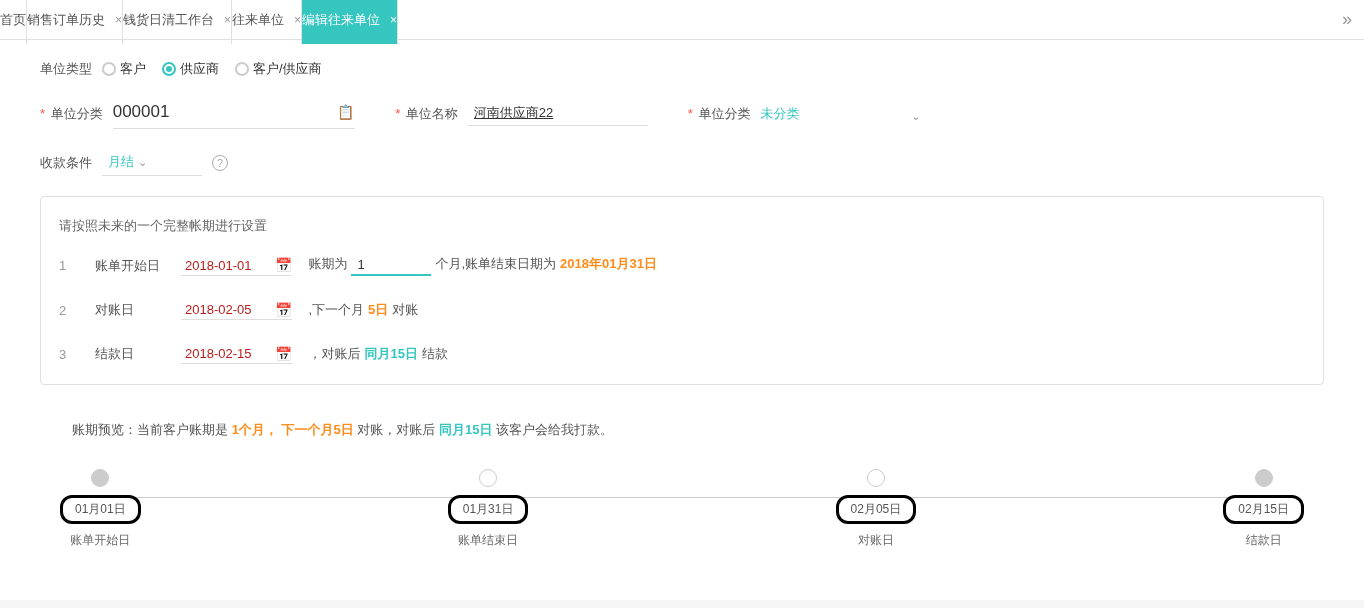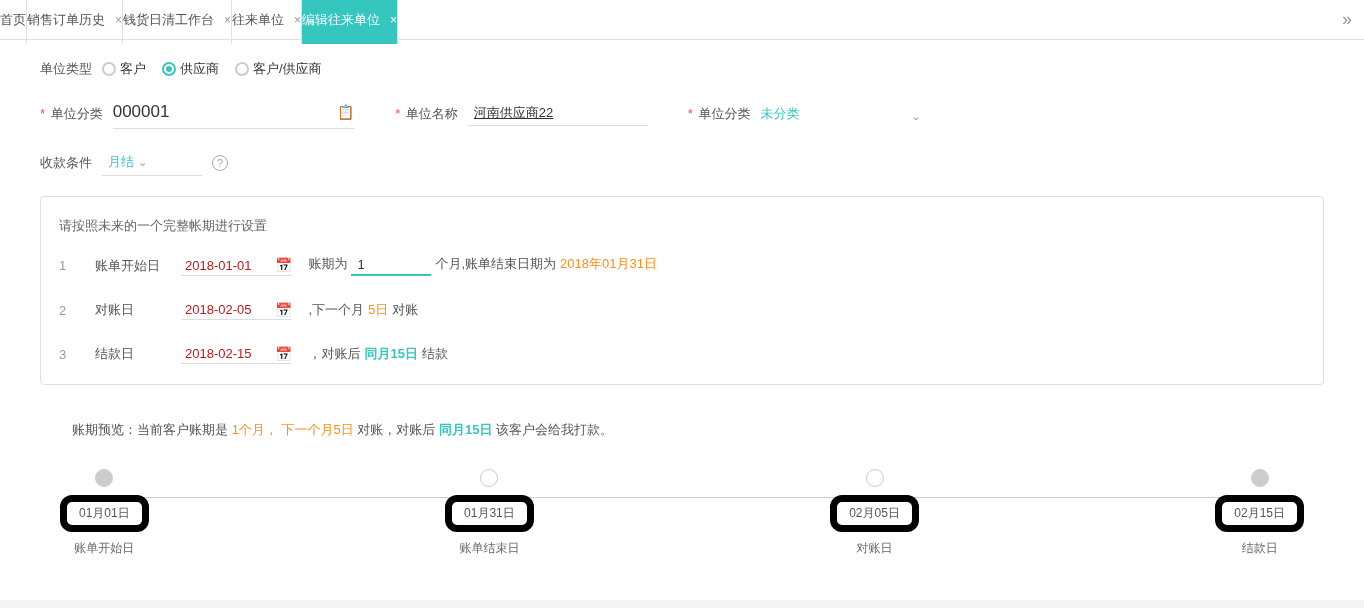--- a/index.html
+++ b/index.html
@@ -238,21 +238,21 @@
     .period-input-num {
       border: none;
       border-bottom: 2px solid #36c6c0;
       outline: none;
       font-size: 13px;
       color: #333;
       width: 80px;
       padding: 2px 6px;
       text-align: left;
     }
-    .text-orange { color: #ff8c1a; font-weight: normal; }
+    .text-orange { color: #ff8c1a; font-weight: bold; }
     .text-teal { color: #36c6c0; font-weight: bold; }
 
     
     .preview-section {
       padding: 16px 0 0 0;
     }
     .preview-text {
       font-size: 13px;
       color: #555;
       margin-bottom: 30px;
@@ -271,21 +271,21 @@
       border: 1px solid #ccc;
       background: #fff;
       display: flex;
       align-items: center;
       justify-content: center;
     }
     .timeline-dot.filled {
       background: #ccc;
     }
     .timeline-chip {
-      border: 7px solid #000000;
+      border: 3px solid #000000;
       border-radius: 12px;
       padding: 3px 12px;
       font-size: 12px;
       color: #555;
       background: #fff;
       white-space: nowrap;
     }
     .timeline-label {
       font-size: 12px;
       color: #666;

